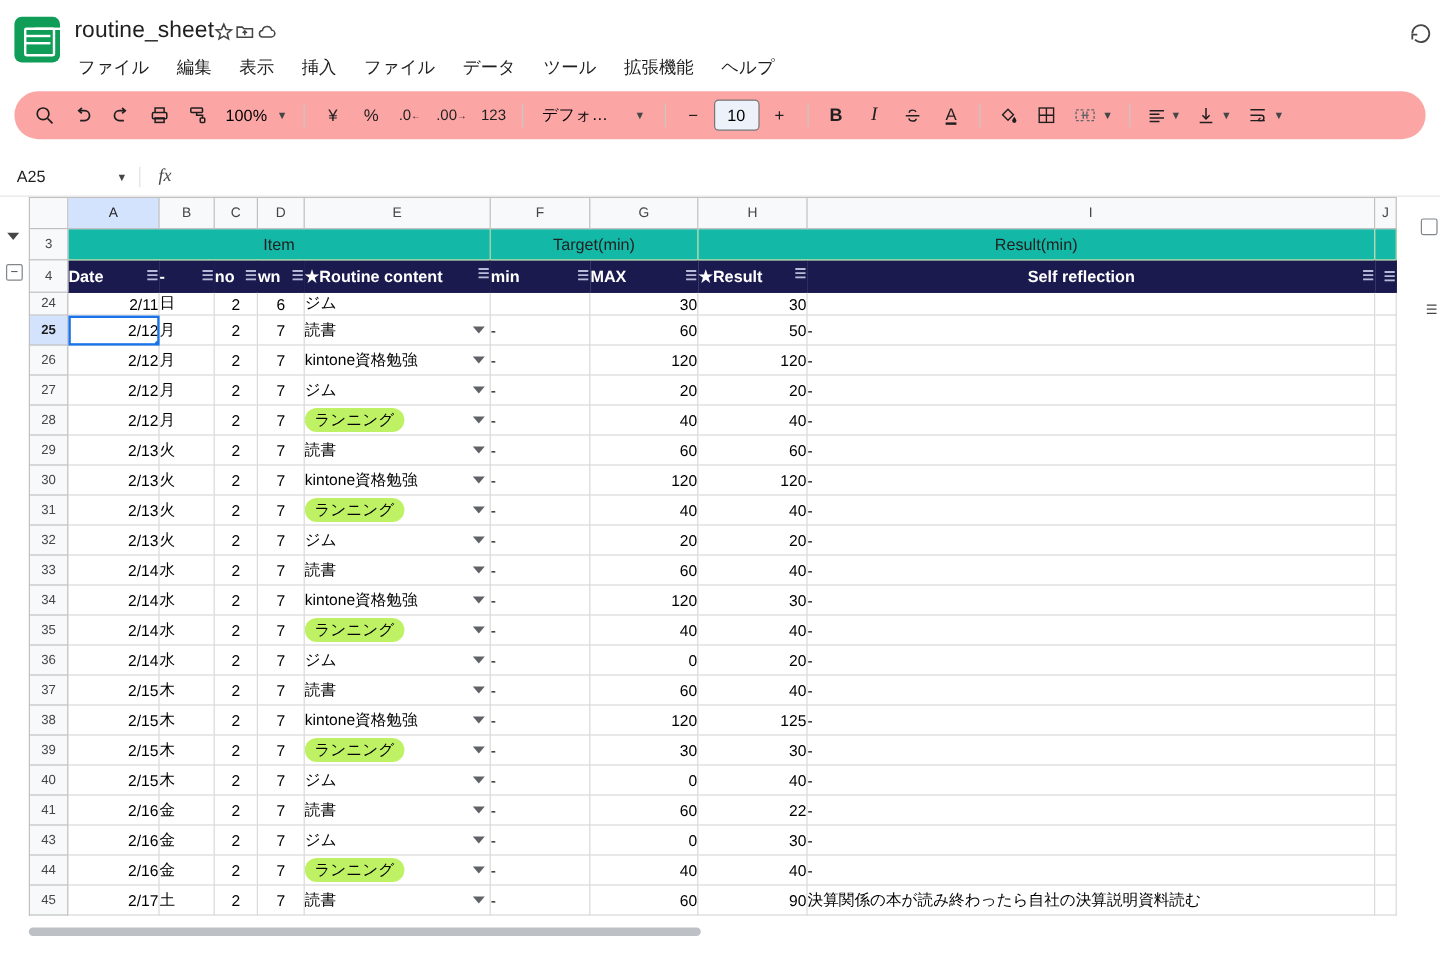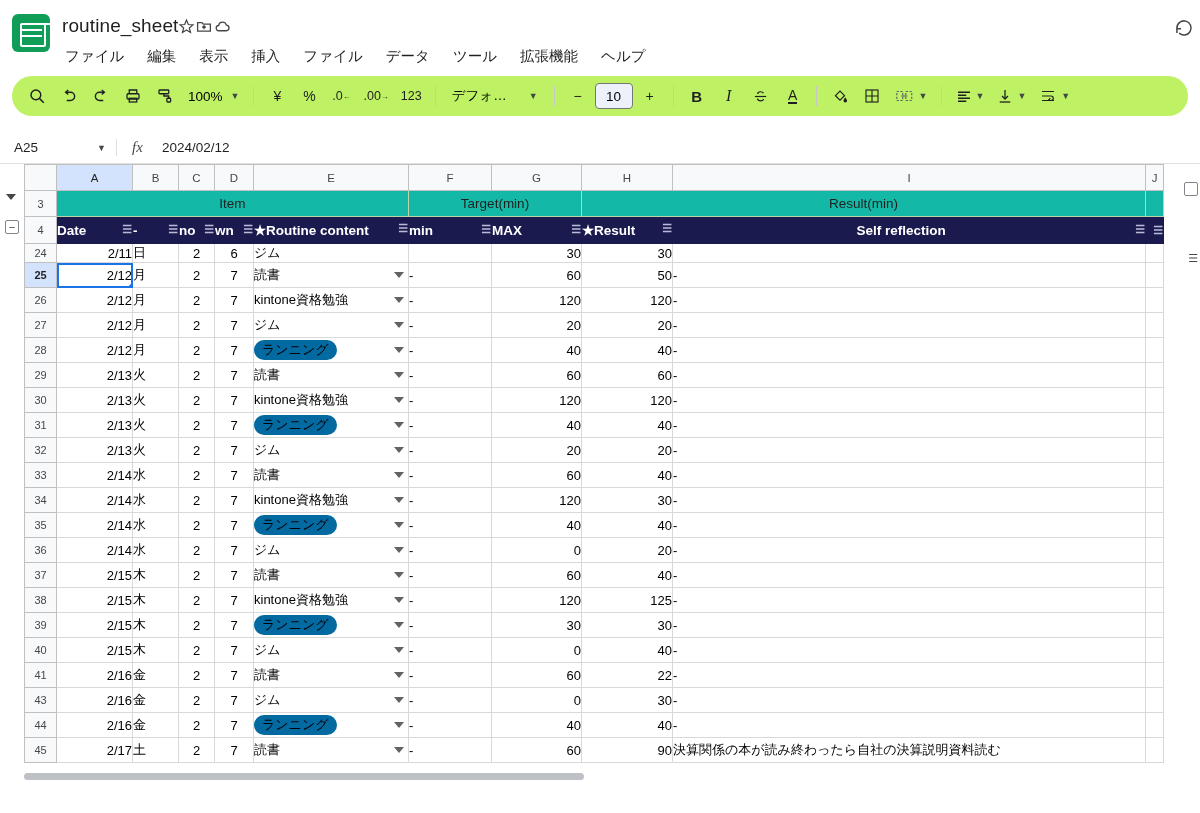--- a/index.html
+++ b/index.html
@@ -49,21 +49,21 @@
   }
   .topright {
     position: absolute; right: 6px; top: 18px;
     color: #444746;
   }
 
   
   .toolbar {
     display: flex; align-items: center; gap: 2px;
     height: 40px; margin: 2px 12px 16px 12px;
-    background: #bef264; border-radius: 20px;
+    background: #fca5a5; border-radius: 20px;
     padding: 0 10px;
     position: relative;
   }
   .tb { display: flex; align-items: center; justify-content: center;
         height: 30px; min-width: 30px; border-radius: 4px; color: #1f1f1f;
         font-size: 14px; cursor: pointer; padding: 0 5px; }
   .tb.small { font-size: 12.5px; }
   .tb.bold { font-weight: bold; font-size: 15px; }
   .tb.italic { font-style: italic; font-family: "Liberation Serif", serif; font-size: 16px; }
   .sep { width: 1px; height: 20px; background: #c7c7c7; margin: 0 6px; }
@@ -128,21 +128,21 @@
     background: #1a1a4e; color: #ffffff; font-weight: bold; font-size: 13.5px;
     border: 1px solid #1a1a4e; height: 27px; padding: 0 6px; vertical-align: middle;
   }
   .hdr .filt {
     float: right; color: #b9b9d8; font-size: 11px; margin-left: 6px;
   }
   .hdr.center { text-align: center; }
 
   .chip {
     display: inline-flex; align-items: center;
-    background: #0369a1; border-radius: 10px; padding: 1px 8px;
+    background: #bef264; border-radius: 10px; padding: 1px 8px;
     font-size: 13px; color: #000; max-width: 100%; font-family: Liberation Mono, monospace;
   }
   .dropcell { position: relative; }
   .dropcell .arrow {
     position: absolute; right: 4px; top: 50%; transform: translateY(-50%);
     width: 0; height: 0; border-left: 5px solid transparent; border-right: 5px solid transparent;
     border-top: 6px solid #5f6368;
   }
 
   
@@ -332,21 +332,20 @@
       <span class="caret" style="margin-left:3px">▼</span>
     </div>
   </div>
 
   <div class="formulabar">
     <div class="namebox">
       <span>A25</span>
       <span class="caret">▼</span>
     </div>
     <div class="fx">fx</div>
-    <div class="fcontent">2024/02/12</div>
   </div>
 
   <div class="gridwrap">
 
     <div class="gutter">
       <div class="gtri" style="left:6px; top:30px;"></div>
       <div class="gbtn" style="left:5px; top:56px;">−</div>
     </div>
 
     <table class="grid" style="margin-left:24px;">

